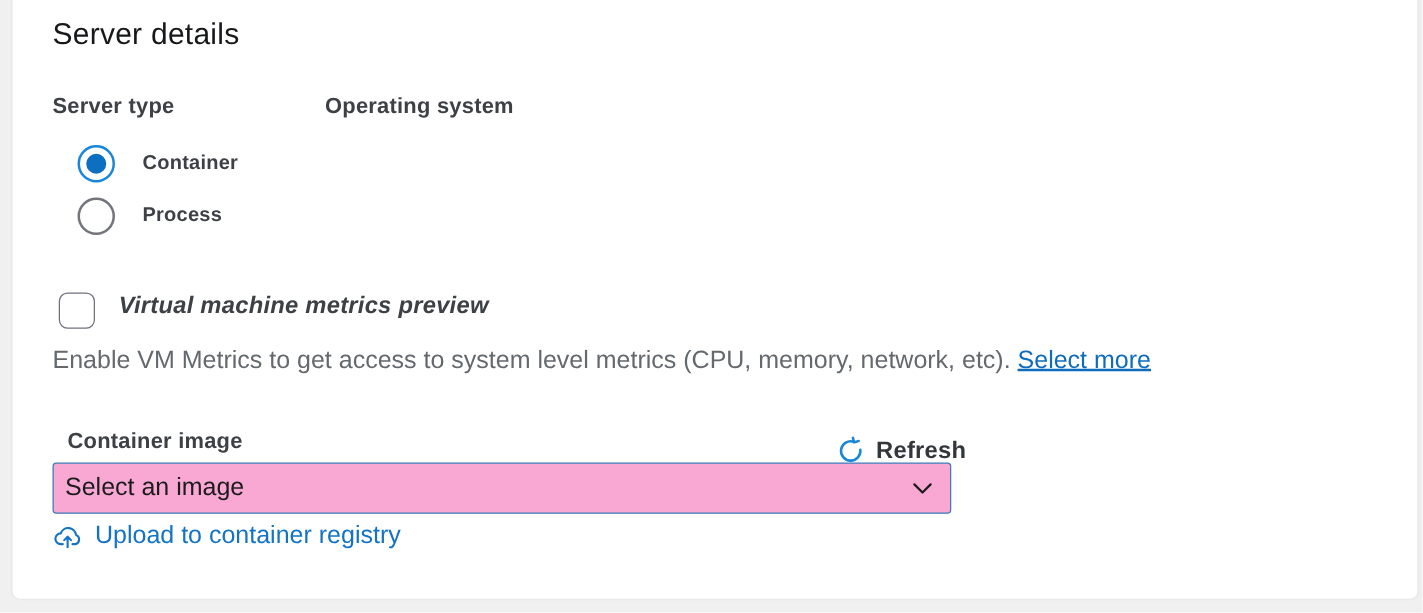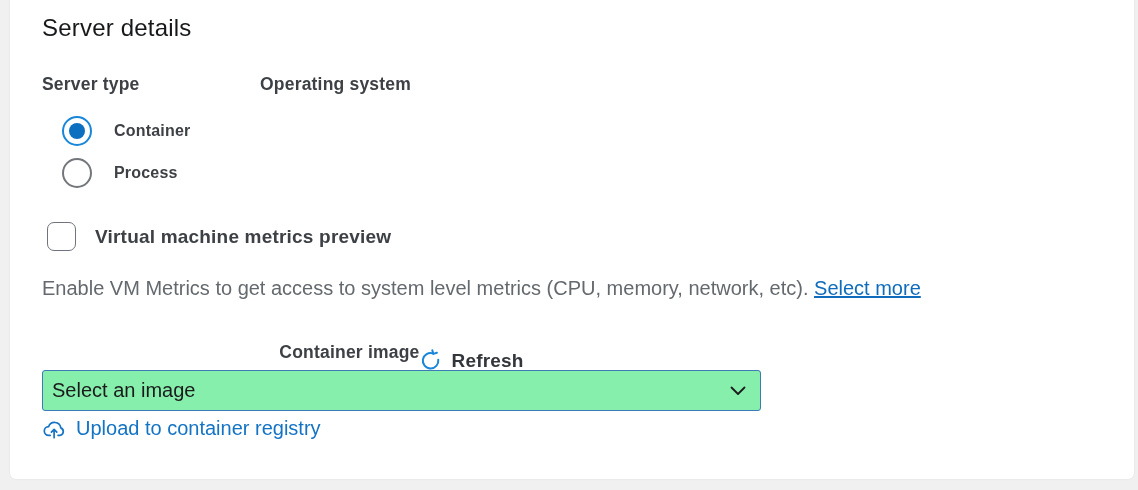--- a/index.html
+++ b/index.html
@@ -30,43 +30,43 @@
     width:30px;height:30px;border-radius:50%;box-sizing:border-box;
     border:2px solid #73767b;background:#fff;position:relative;flex:0 0 auto;
   }
   .radio.selected{border-color:#1886d9;}
   .radio.selected::after{
     content:"";position:absolute;left:5px;top:5px;width:16px;height:16px;
     border-radius:50%;background:#0d6fc0;
   }
   .radio-label{font-size:16px;font-weight:700;color:#3d4045;letter-spacing:.2px;}
 
-  .checkbox-row{left:37px;top:246px;display:flex;align-items:center;gap:19px;cursor:pointer;}
+  .checkbox-row{left:37px;top:258px;display:flex;align-items:flex-start;gap:19px;cursor:pointer;font-style:italic;}
   .checkbox{
     width:29px;height:29px;box-sizing:border-box;border:1.5px solid #70727e;
     border-radius:7px;background:#fff;flex:0 0 auto;
   }
   .checkbox-label{font-size:19px;font-weight:700;color:#3d4045;letter-spacing:.2px;}
 
   .description{
     left:32px;top:299px;font-size:20px;line-height:26px;color:#64696e;font-weight:400;
     white-space:nowrap;
   }
   .link{color:#0f6cbd;text-decoration:underline;cursor:pointer;}
 
   .field-row{
-    left:32px;top:357px;width:719px;display:flex;align-items:center;justify-content:center;
+    left:44px;top:357px;width:719px;display:flex;align-items:center;justify-content:space-between;
   }
   .field-label{font-size:17.5px;font-weight:700;color:#3d4045;letter-spacing:.2px;}
   .refresh-btn{display:flex;align-items:center;gap:9px;cursor:pointer;background:none;border:none;padding:0;margin-top:16px;}
   .refresh-label{font-size:19px;font-weight:700;color:#33363b;letter-spacing:.2px;}
 
   .select-box{
     left:32px;top:394px;width:719px;height:41px;box-sizing:border-box;
-    border:1px solid #3d7ab8;border-radius:3px;background:#86efac;
+    border:1px solid #3d7ab8;border-radius:3px;background:#f9a8d4;
     display:flex;align-items:center;justify-content:space-between;
     padding:0 14px 0 9px;cursor:pointer;
   }
   .select-value{font-size:20px;color:#1b1b1b;}
 
   .upload-link{
     left:32px;top:441px;display:flex;align-items:center;gap:9px;cursor:pointer;
     color:#1373c4;text-decoration:none;
   }
   .upload-label{font-size:20px;font-weight:400;}

